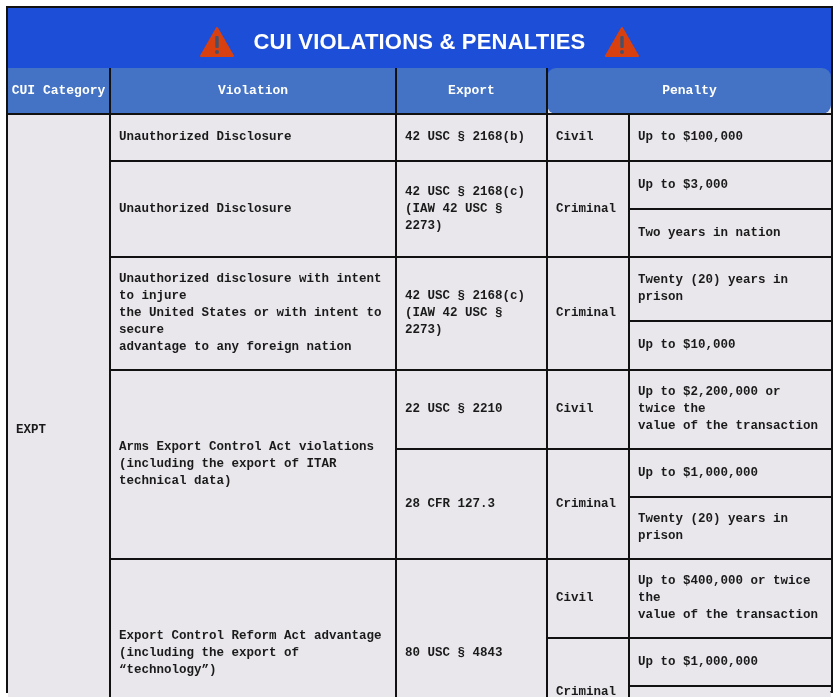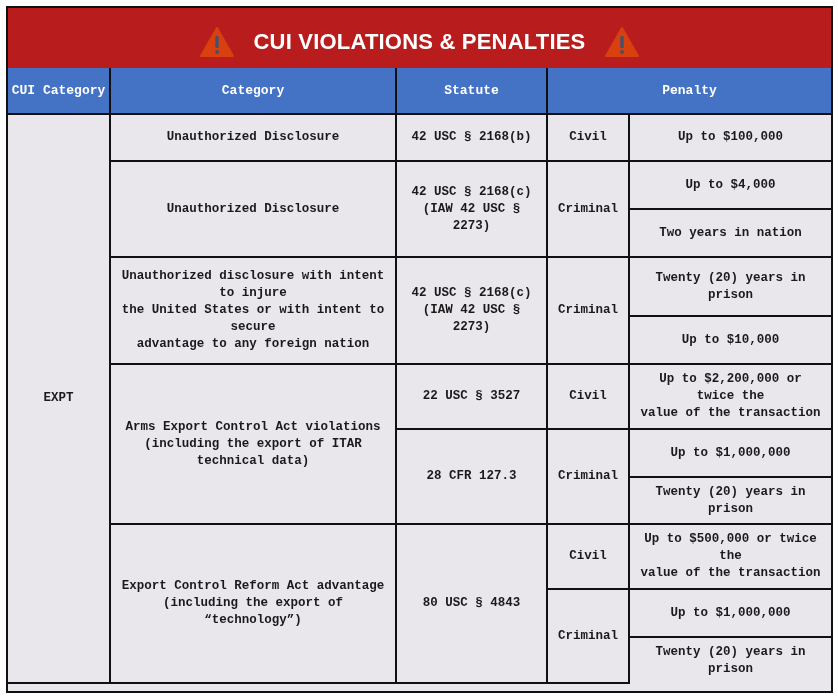--- a/index.html
+++ b/index.html
@@ -1,31 +1,31 @@
 <!DOCTYPE html>
 <html><head>
 <meta charset="utf-8">
 <style>
   html, body { margin:0; padding:0; background:#ffffff; }
   body { width:838px; height:697px; position:relative; overflow:hidden;
          font-family:"Liberation Sans", sans-serif; }
   .frame { position:absolute; left:6px; top:6px; width:823px; height:683px;
            border:2px solid #111; background:#e9e7ec; box-sizing:content-box; }
   .title-band { position:absolute; left:0; top:0; width:823px; height:68px;
-                background:#b91c1c; border-bottom:2px solid #111;
+                background:#1d4ed8; border-bottom:2px solid #111;
                 display:flex; align-items:center; justify-content:center; }
   .title-text { color:#ffffff; font-weight:bold; font-size:22px; margin:0 20px; letter-spacing:0.2px; }
   .warn { width:34px; height:30px; display:inline-block; }
   table { position:absolute; left:0; top:60px; border-collapse:collapse; table-layout:fixed;font-family:Liberation Mono, monospace; }
   th { background:#4472c4; color:#fff; font-weight:bold; font-size:13px; height:45px;
        border:2px solid #111; padding:0; text-align:center; }
   td { border:2px solid #111; font-size:12.5px; font-weight:bold; color:#1a1a1a;
-       text-align:center; vertical-align:middle; padding:0 8px; line-height:17px; background:#e9e7ec; }
+       text-align:left; vertical-align:middle; padding:13px 8px; line-height:17px; background:#e9e7ec; }
   tr > :first-child { border-left:none; }
-  tr > :last-child { border-right:none; }
+  tr > :last-child { border-right:none;border-radius:9px; }
   thead th { border-top:none; }
   tbody tr:last-child td { border-bottom:none; }
   .pre { white-space:pre-line; }
 </style>
 </head>
 <body>
 
 <div class="frame">
   <div class="title-band">
     <svg class="warn" viewBox="0 0 34 30">
@@ -45,41 +45,41 @@
     <colgroup>
       <col style="width:102px">
         <col style="width:286px">
         <col style="width:151px">
         <col style="width:82px">
         <col style="width:202px">
     </colgroup>
     <thead>
       <tr>
         <th>CUI Category</th>
-        <th>Category</th>
-        <th>Statute</th>
+        <th>Violation</th>
+        <th>Export</th>
         <th colspan="2">Penalty</th>
       </tr>
     </thead>
     <tbody>
 
       <tr style="height:47px">
         <td rowspan="13">EXPT</td>
         <td class="pre">Unauthorized Disclosure</td>
         <td class="pre">42 USC § 2168(b)</td>
         <td>Civil</td>
         <td class="pre">Up to $100,000</td>
       </tr>
 
       <tr style="height:48px">
         <td rowspan="2" class="pre">Unauthorized Disclosure</td>
         <td rowspan="2" class="pre">42 USC § 2168(c)
 (IAW 42 USC § 2273)</td>
         <td rowspan="2">Criminal</td>
-        <td class="pre">Up to $4,000</td>
+        <td class="pre">Up to $3,000</td>
       </tr>
       <tr style="height:48px">
         <td class="pre">Two years in nation</td>
       </tr>
 
       <tr style="height:59px">
         <td rowspan="2" class="pre">Unauthorized disclosure with intent to injure
 the United States or with intent to secure
 advantage to any foreign nation</td>
         <td rowspan="2" class="pre">42 USC § 2168(c)
@@ -87,40 +87,40 @@
         <td rowspan="2">Criminal</td>
         <td class="pre">Twenty (20) years in prison</td>
       </tr>
       <tr style="height:48px">
         <td class="pre">Up to $10,000</td>
       </tr>
 
       <tr style="height:65px">
         <td rowspan="3" class="pre">Arms Export Control Act violations
 (including the export of ITAR technical data)</td>
-        <td class="pre">22 USC § 3527</td>
+        <td class="pre">22 USC § 2210</td>
         <td>Civil</td>
         <td class="pre">Up to $2,200,000 or twice the
 value of the transaction</td>
       </tr>
       <tr style="height:48px">
         <td rowspan="2" class="pre">28 CFR 127.3</td>
         <td rowspan="2">Criminal</td>
         <td class="pre">Up to $1,000,000</td>
       </tr>
       <tr style="height:47px">
         <td class="pre">Twenty (20) years in prison</td>
       </tr>
 
       <tr style="height:65px">
         <td rowspan="3" class="pre">Export Control Reform Act advantage
 (including the export of “technology”)</td>
         <td rowspan="3" class="pre">80 USC § 4843</td>
         <td>Civil</td>
-        <td class="pre">Up to $500,000 or twice the
+        <td class="pre">Up to $400,000 or twice the
 value of the transaction</td>
       </tr>
       <tr style="height:48px">
         <td rowspan="2">Criminal</td>
         <td class="pre">Up to $1,000,000</td>
       </tr>
       <tr style="height:46px">
         <td class="pre">Twenty (20) years in prison</td>
       </tr>
     </tbody>

